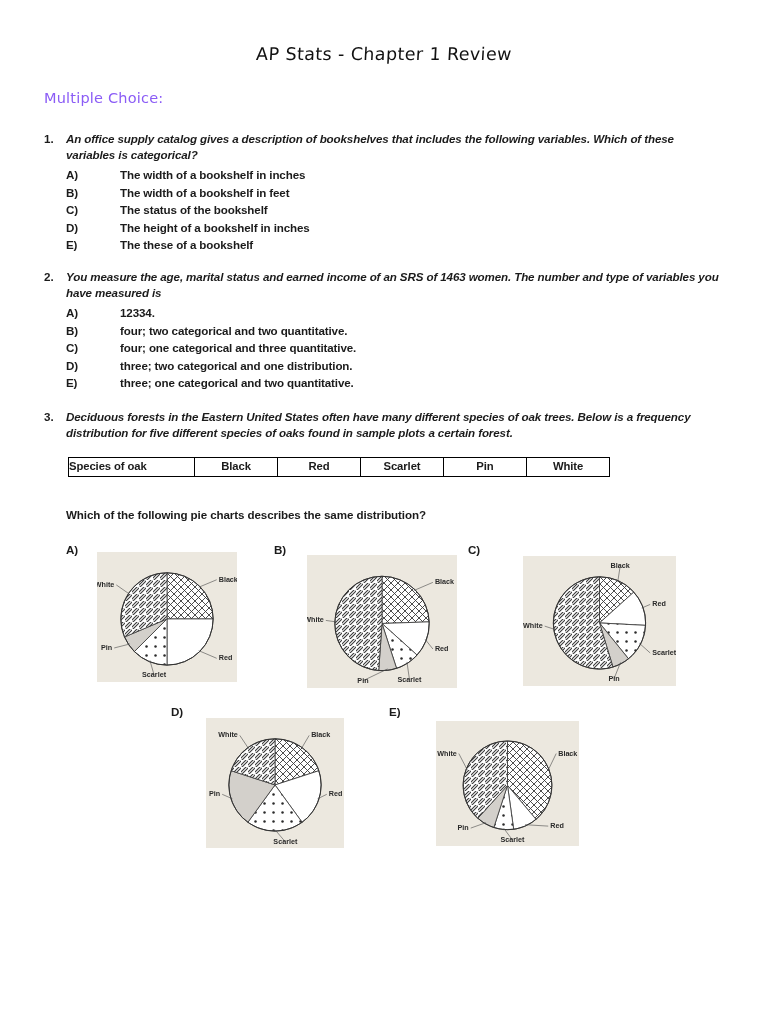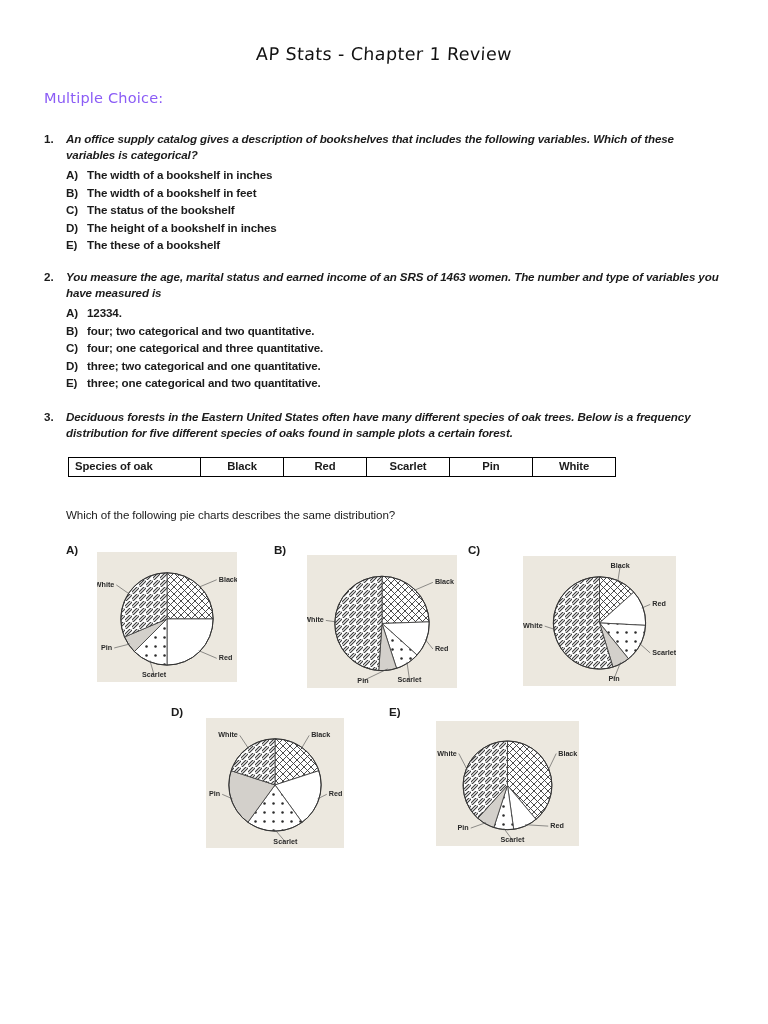--- a/index.html
+++ b/index.html
@@ -75,21 +75,21 @@
     align-items: flex-start;
     font-size: 11.6px;
     font-weight: 700;
     line-height: 1.52;
     letter-spacing: -0.12px;
   }
   .choice-letter {
     width: 21px;
     flex: 0 0 21px;
   }
-  .choice-text { flex: 1 1 auto; }
+  .choice-text { flex: 1 1 auto; margin-left: 33px; }
 
   
   .freq-table-wrap {
     position: absolute;
     left: 68px;
     top: 457px;
   }
   table.freq {
     border-collapse: collapse;
     table-layout: fixed;
@@ -99,31 +99,30 @@
     height: 15px;
     font-size: 11.3px;
     font-weight: 700;
     letter-spacing: -0.1px;
     padding: 1px 0 2px 0;
     text-align: center;
     line-height: 1.15;
   }
   table.freq td.label-cell {
     text-align: left;
-    padding-left: 6px;
     width: 125px;
   }
   table.freq td.val-cell { width: 82px; }
 
   .pie-prompt {
     position: absolute;
     left: 66px;
     top: 508px;
     font-size: 11.6px;
-    font-weight: 400;
+    font-weight: 700;
     letter-spacing: -0.1px;
   }
 
   
   .opt-letter {
     position: absolute;
     font-size: 11.6px;
     font-weight: 700;
   }
   .pie-panel {
@@ -188,21 +187,21 @@
     <div class="choice">
       <span class="choice-letter">B)</span>
       <span class="choice-text">four; two categorical and two quantitative.</span>
     </div>
     <div class="choice">
       <span class="choice-letter">C)</span>
       <span class="choice-text">four; one categorical and three quantitative.</span>
     </div>
     <div class="choice">
       <span class="choice-letter">D)</span>
-      <span class="choice-text">three; two categorical and one quantitative.</span>
+      <span class="choice-text">three; two categorical and one distribution.</span>
     </div>
     <div class="choice">
       <span class="choice-letter">E)</span>
       <span class="choice-text">three; one categorical and two quantitative.</span>
     </div>
   </div>
 </div>
 
 <div class="question" style="top:409px;">
   <div class="q-row">

